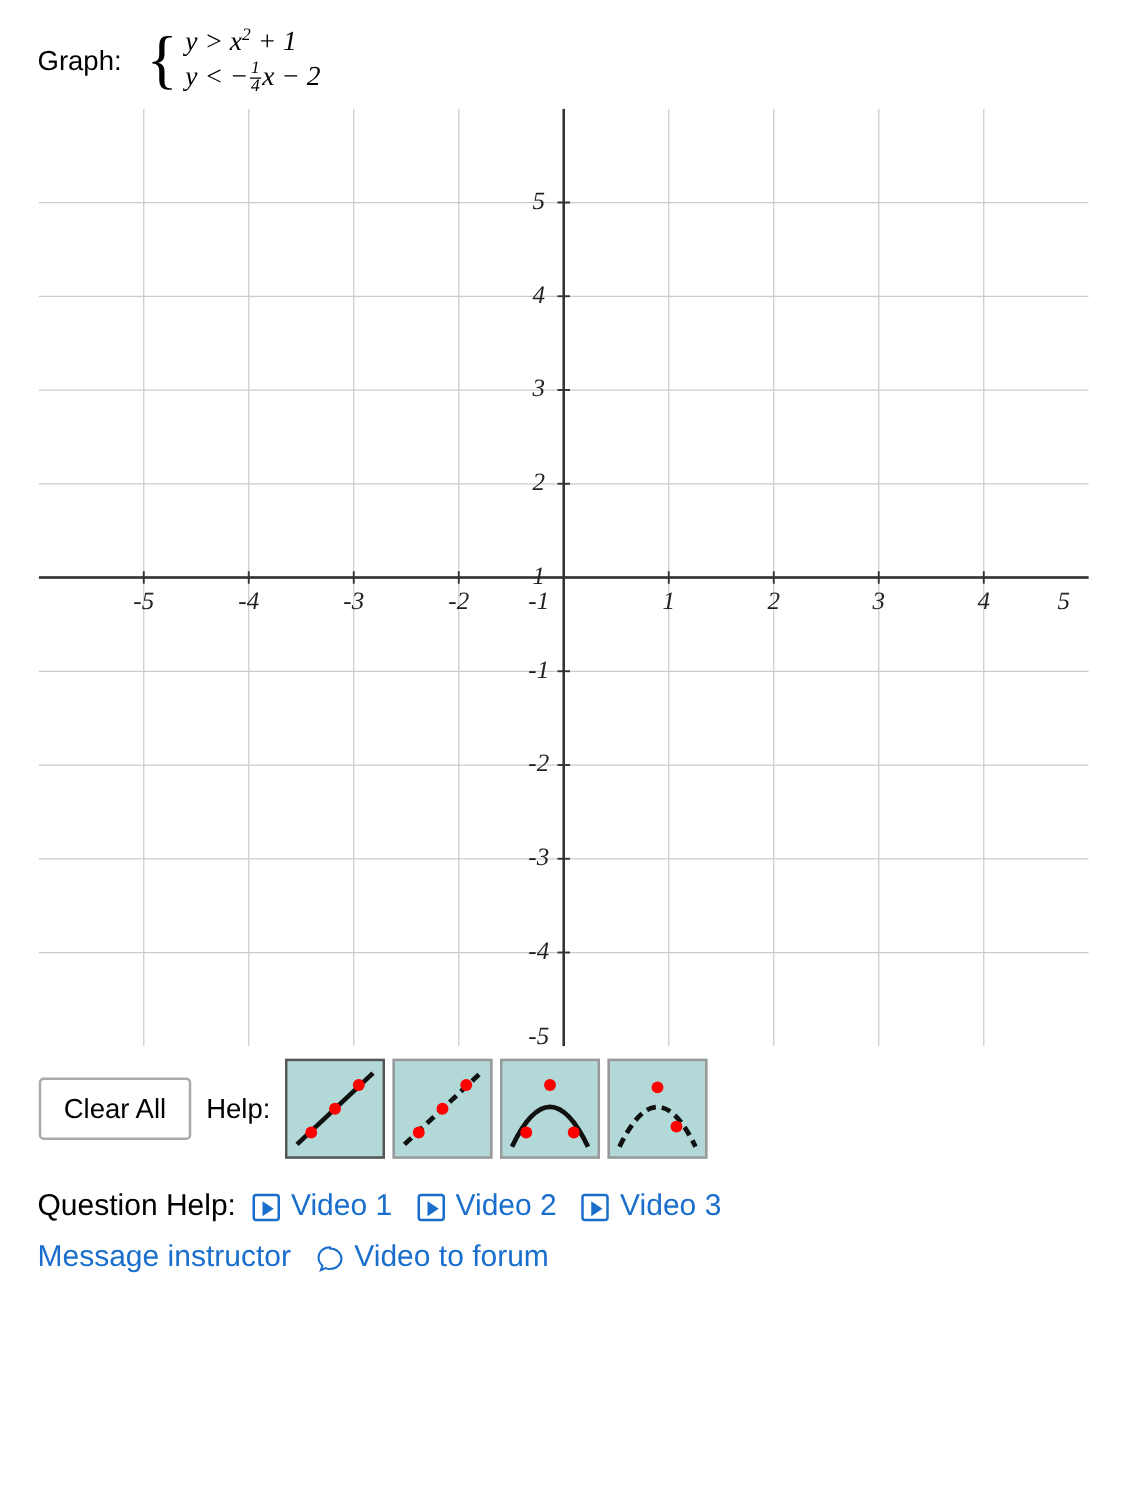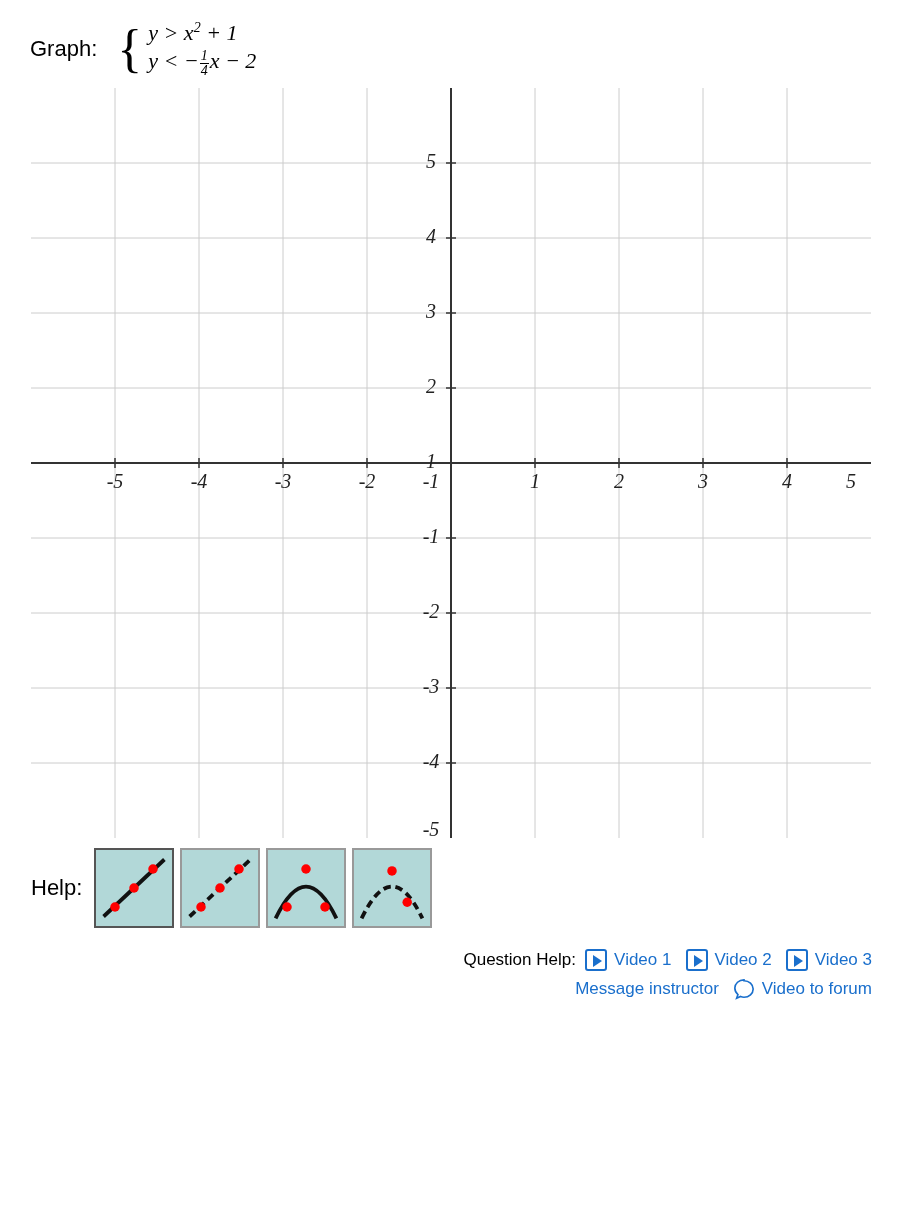--- a/index.html
+++ b/index.html
@@ -128,26 +128,24 @@
       background: #b2d8d8;
     }
 
     .draw-option svg {
       width: 100%;
       height: 100%;
     }
 
     
     .question-help {
-      font-size: 17px;
+      font-size: 24px;
       font-family: Arial, sans-serif;
       margin-top: 18px;
-      margin-left: 20px;
       line-height: 1.7;
-      text-align: right;
     }
 
     .question-help .label {
       color: #000;
     }
 
     .question-help a, .question-help .link {
       color: #1a6fcc;
       text-decoration: none;
       cursor: pointer;
@@ -276,20 +274,21 @@
       <text x="400" y="455">-1</text>
       <text x="400" y="530">-2</text>
       <text x="400" y="605">-3</text>
       <text x="400" y="680">-4</text>
       <text x="400" y="748">-5</text>
     </g>
   </svg>
 </div>
 
 <div class="controls-row">
+  <button class="clear-all-btn">Clear All</button>
   <span class="draw-label">Help:</span>
   <div class="draw-options">
 
     <div class="draw-option selected">
       <svg viewBox="0 0 80 80" xmlns="http://www.w3.org/2000/svg">
         <rect width="80" height="80" fill="#b2d8d8"></rect>
         <line x1="8" y1="70" x2="72" y2="10" stroke="#111" stroke-width="4"></line>
         <circle cx="20" cy="60" r="5" fill="red"></circle>
         <circle cx="40" cy="40" r="5" fill="red"></circle>
         <circle cx="60" cy="20" r="5" fill="red"></circle>

